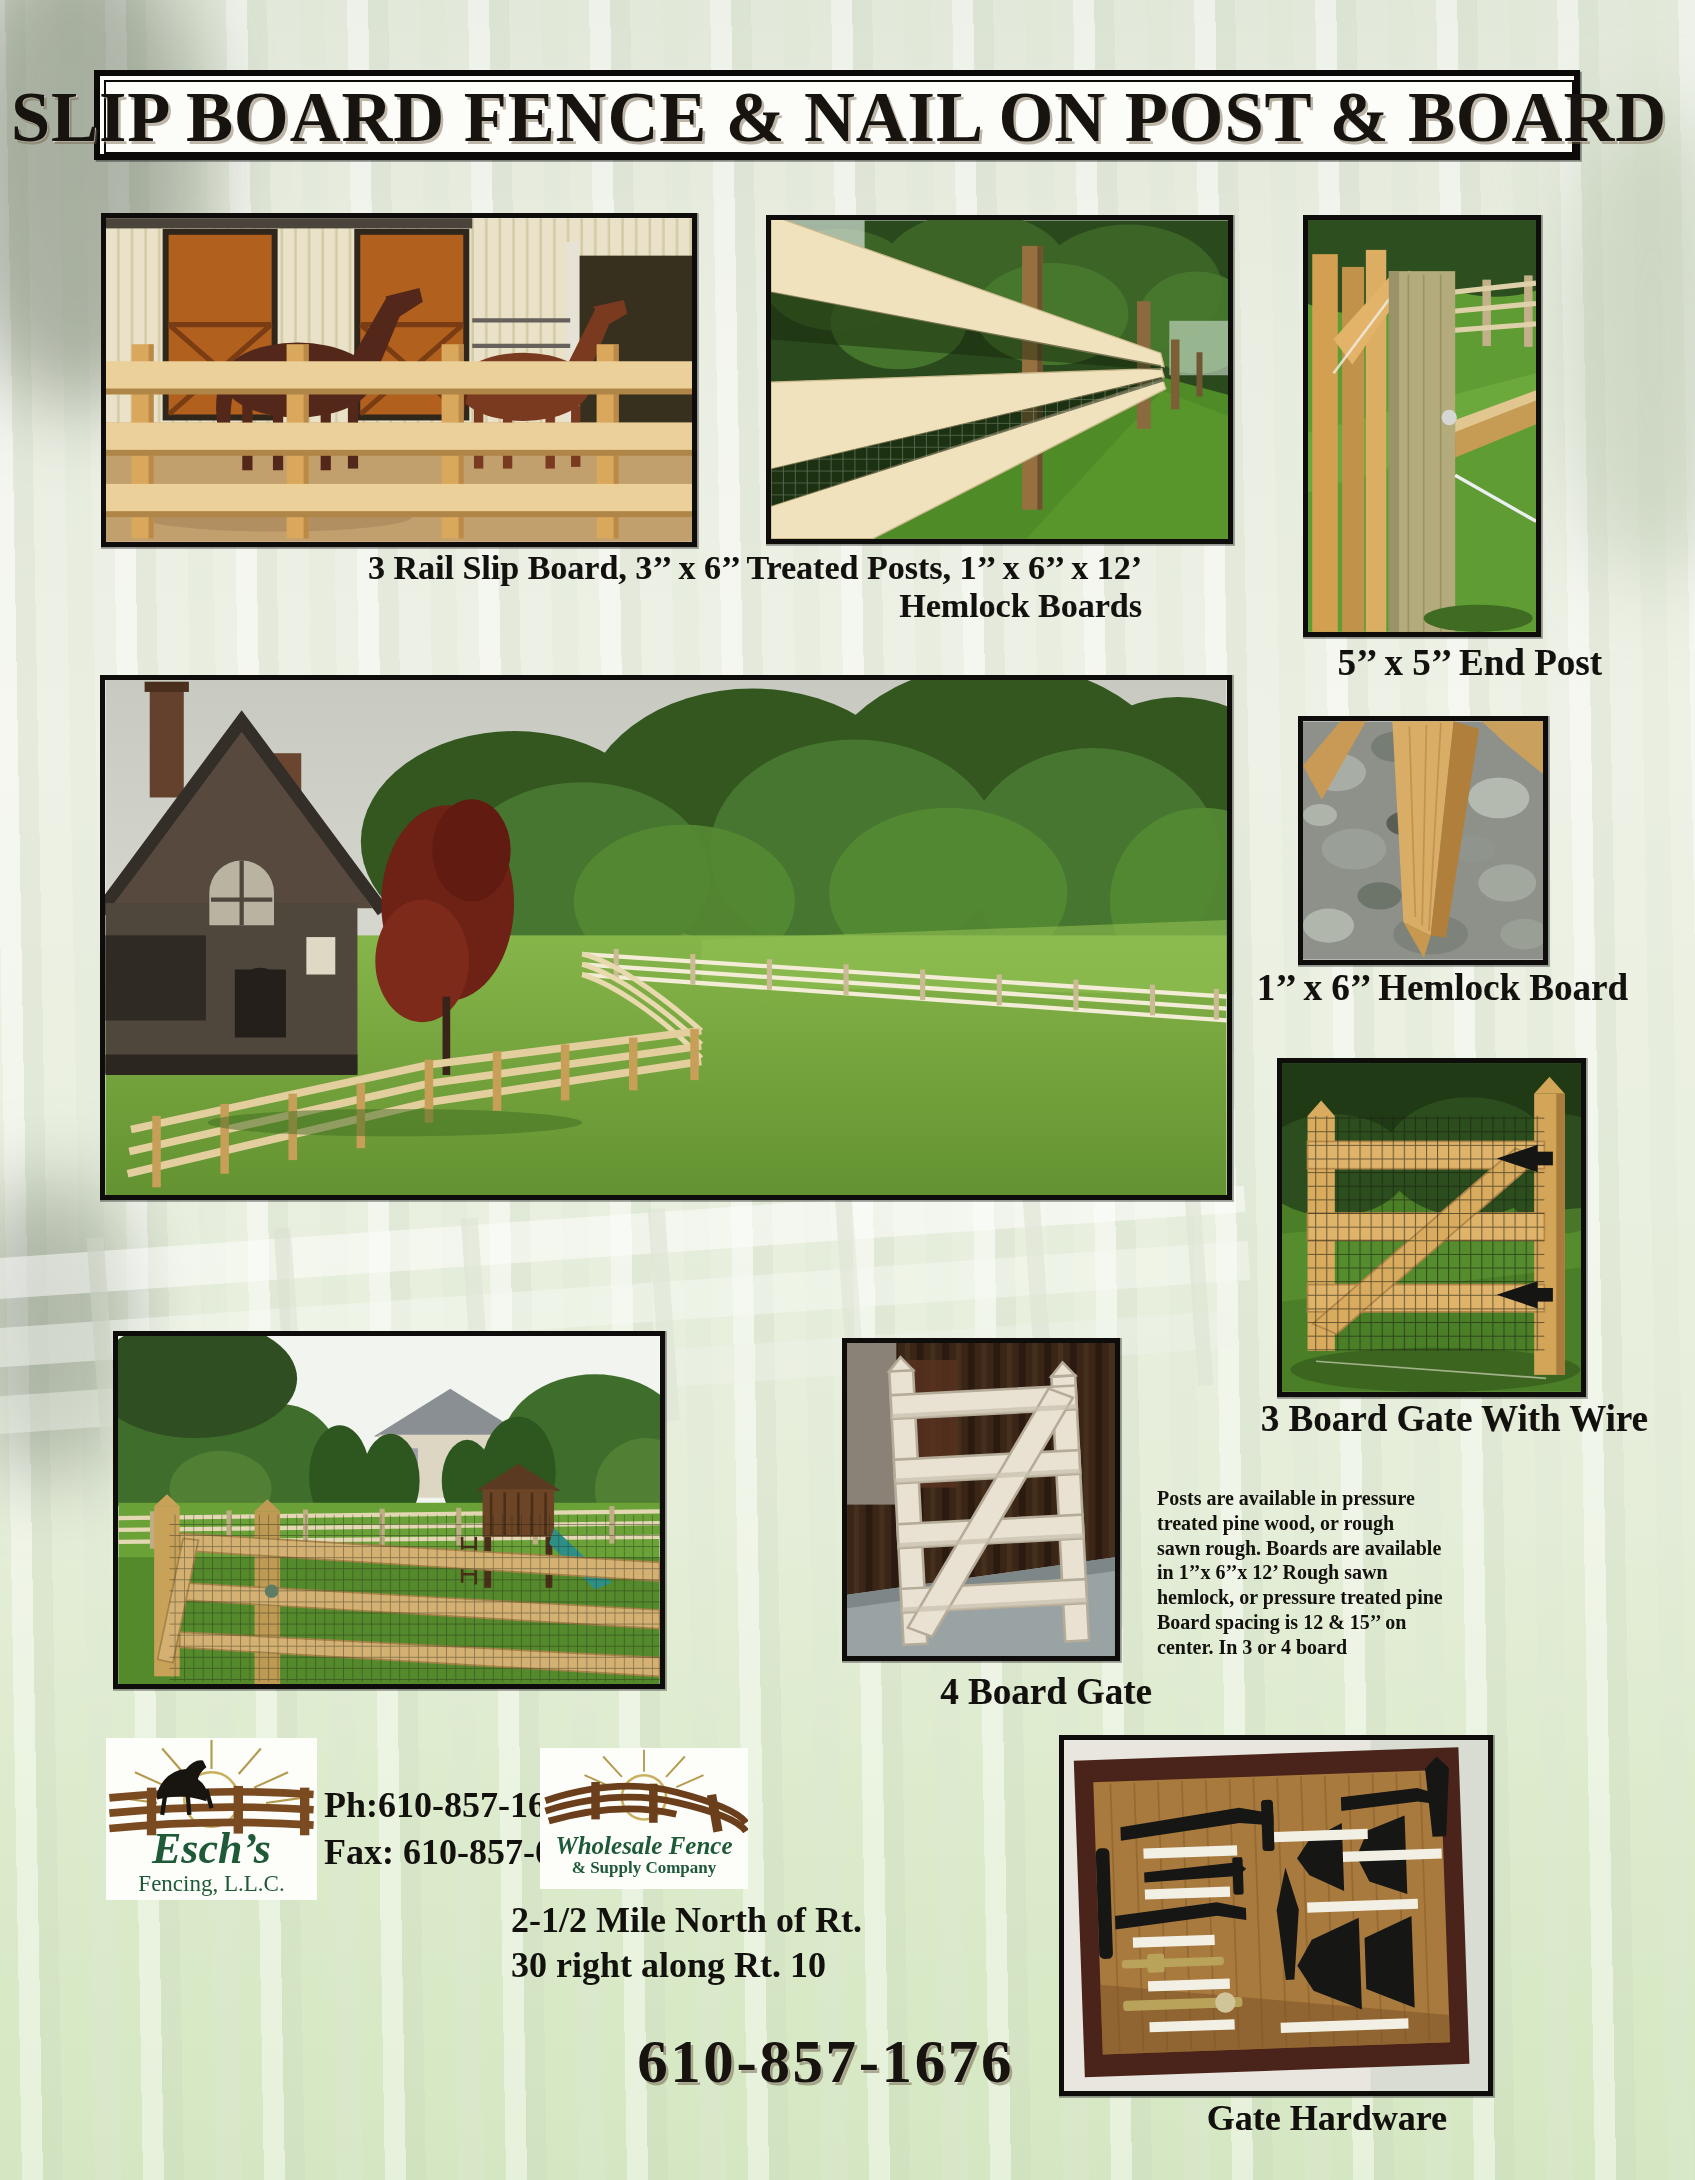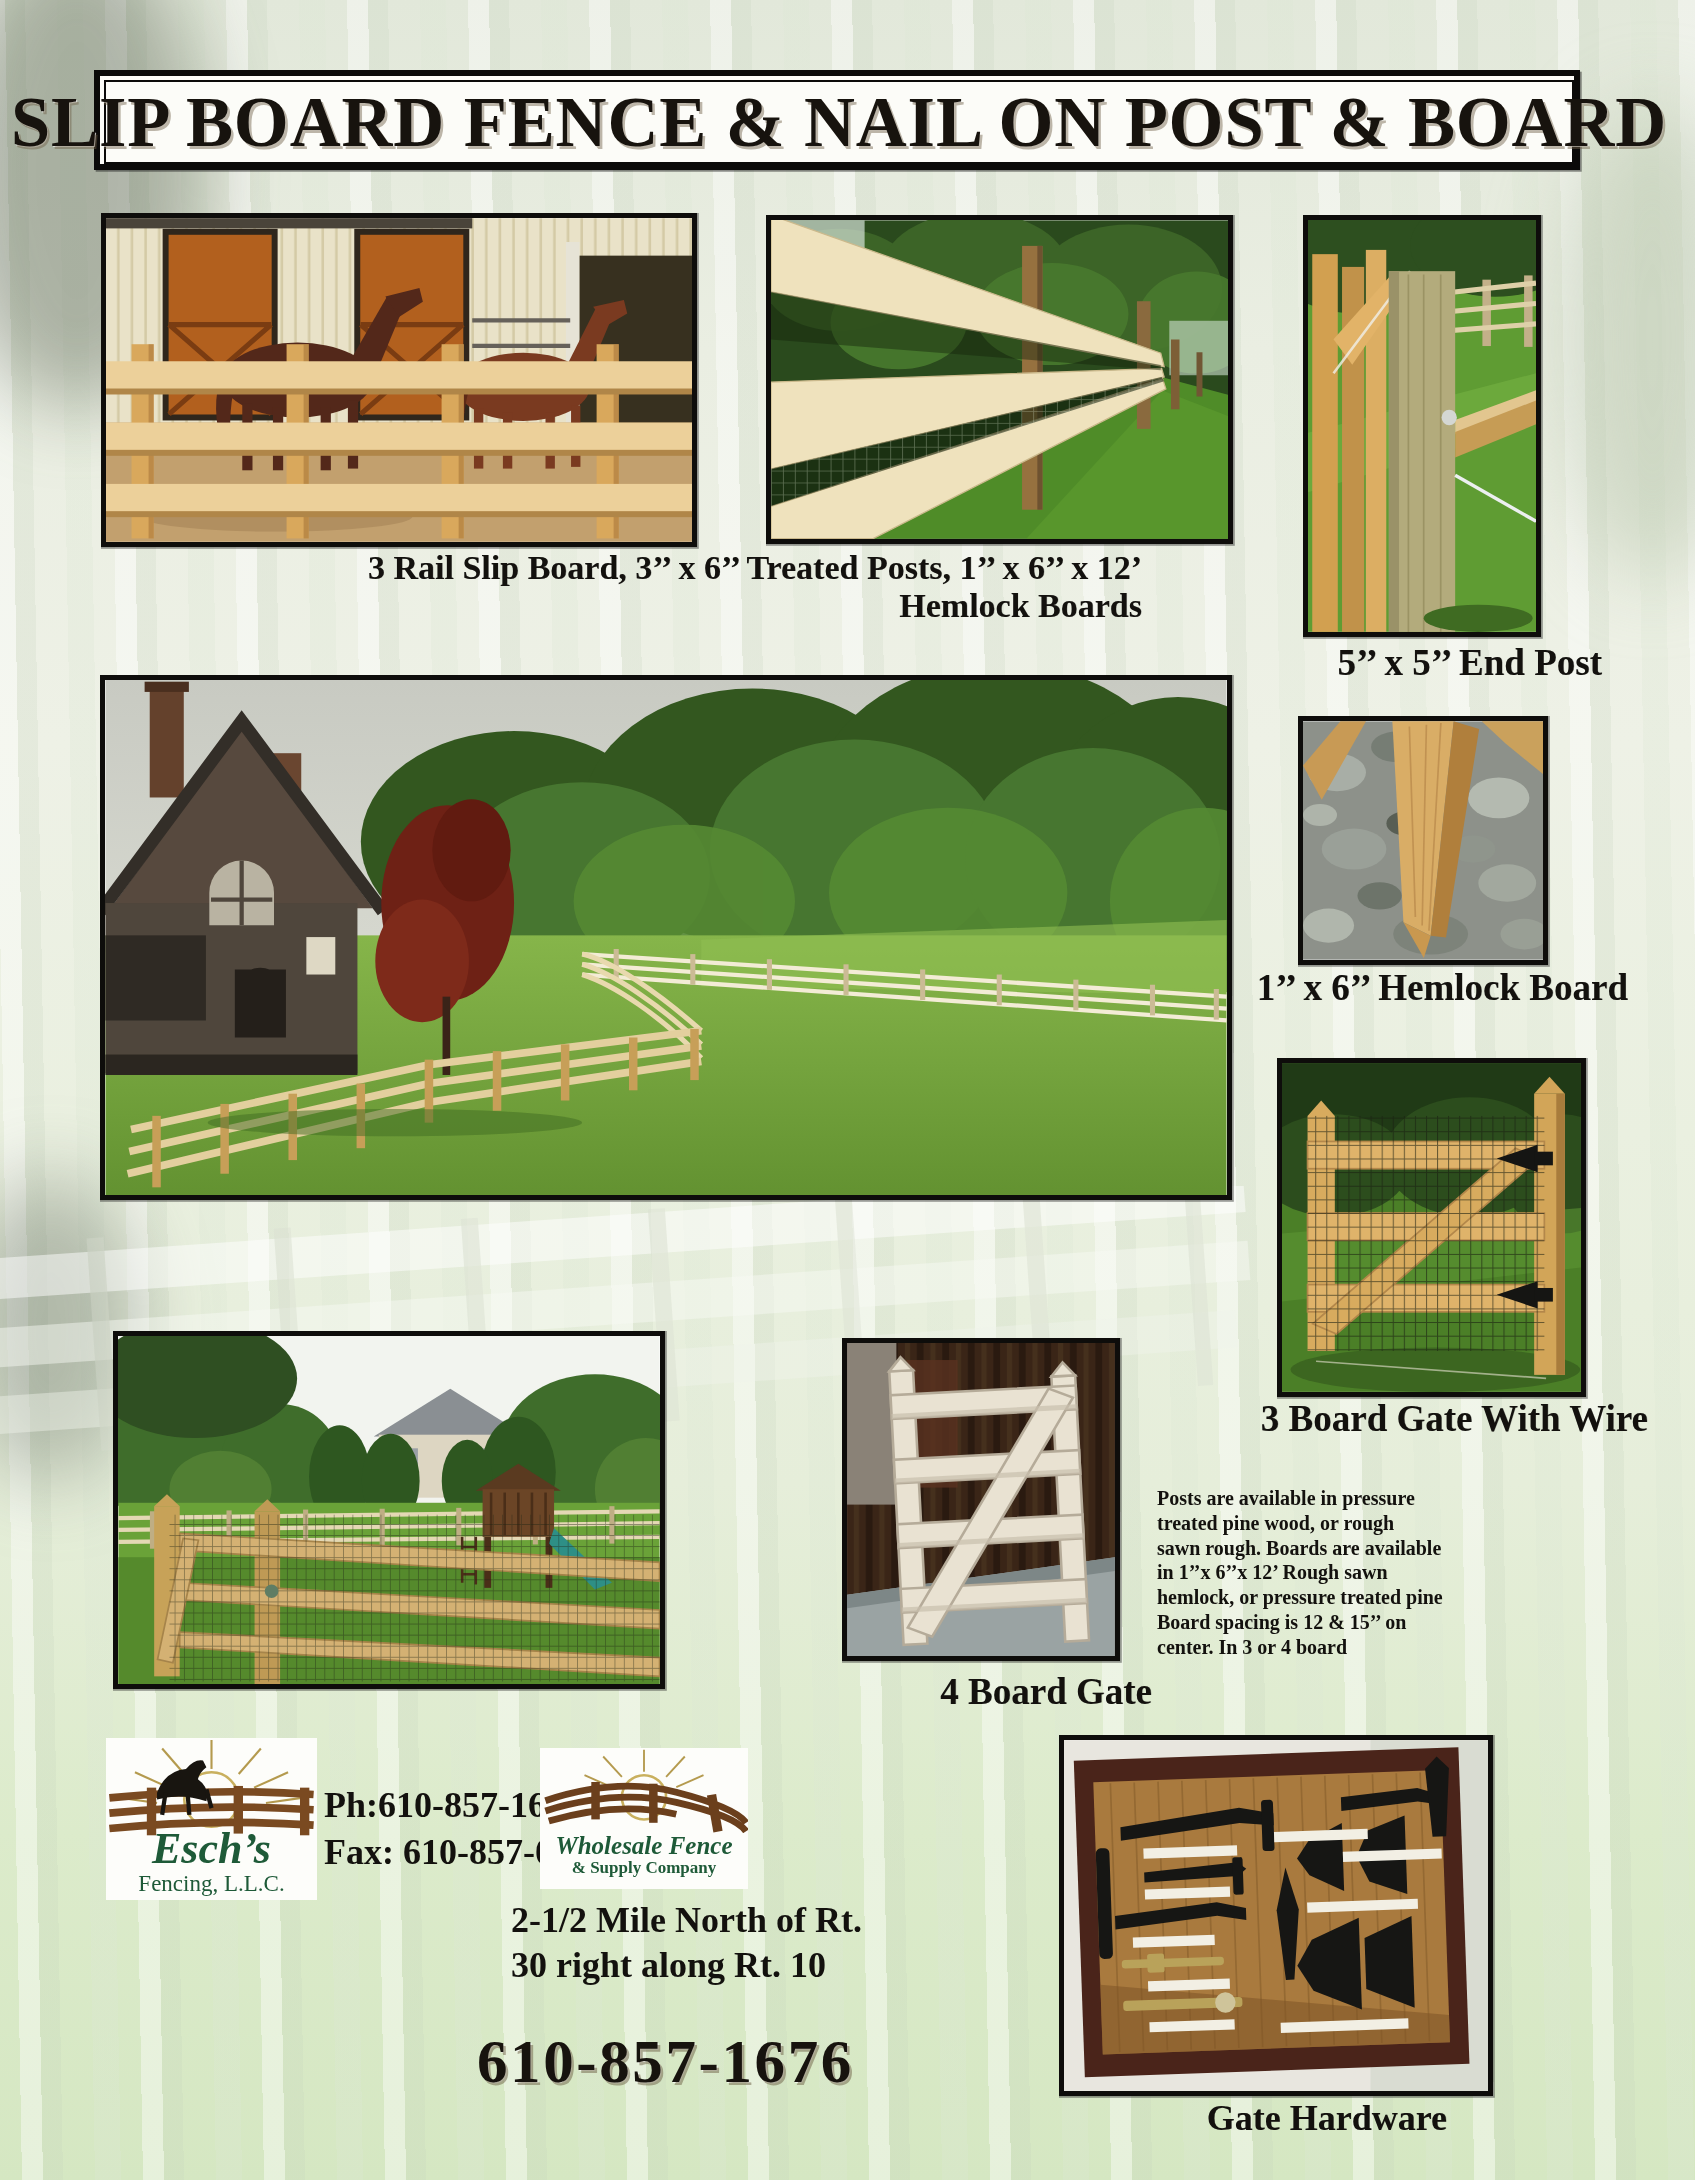--- a/index.html
+++ b/index.html
@@ -7,26 +7,26 @@
     font-family:"Liberation Serif",serif;
     background:linear-gradient(180deg,#e2e8da 0%,#eaeee2 16%,#eef1e6 34%,#eaf0e0 52%,#e6eeda 68%,#dcebcb 84%,#d5e7c2 100%);}
   .streaks{position:absolute;inset:0;z-index:0;opacity:.75;background:
     repeating-linear-gradient(89deg,rgba(255,255,255,0) 0 22px,rgba(255,255,255,.55) 22px 43px,rgba(196,210,188,.30) 43px 63px,rgba(255,255,255,0) 63px 95px,rgba(220,231,212,.40) 95px 121px);}
   .smudge{position:absolute;z-index:0;border-radius:50%;filter:blur(39px);}
   .wm{position:absolute;z-index:0;}
   .photo{position:absolute;z-index:2;border:5.1px solid #0e0d0b;background:#fff;box-shadow:0.9px 0.9px 0 0.9px rgba(40,40,40,.45);}
   .photo svg{display:block;}
   .caption{position:absolute;z-index:2;font-weight:600;color:#13110e;text-align:right;white-space:pre-wrap;
     text-shadow:0.4px 0.4px 0 rgba(20,20,20,.30);}
-  .title-box{position:absolute;z-index:2;left:94px;top:70px;width:1486px;height:100px;background:#fcfcf8;
+  .title-box{position:absolute;z-index:2;left:94px;top:70px;width:1486px;height:90px;background:#fcfcf8;
     border:6px solid #0b0a09;padding:4.3px;box-sizing:border-box;box-shadow:1.7px 1.7px 0 rgba(30,30,30,.5);}
   .title-inner{border:2.6px solid #0b0a09;width:100%;height:100%;display:flex;align-items:center;justify-content:center;}
   .title-text{font-weight:700;font-size:72px;letter-spacing:0.9px;color:#17130e;transform:scaleX(.98);
     text-shadow:2.6px 2.6px 0 rgba(110,95,70,.45),0.9px 0.9px 0 rgba(255,255,255,.7);white-space:nowrap;}
-  .bigphone{position:absolute;z-index:2;left:477px;top:2027px;width:537px;text-align:left;
+  .bigphone{position:absolute;z-index:2;left:477px;top:2027px;width:537px;text-align:right;
     font-weight:700;font-size:61px;letter-spacing:2.6px;color:#17130e;
     text-shadow:2.6px 2.6px 0 rgba(110,95,70,.5),0.9px 0.9px 0 rgba(255,255,255,.7);}
   .logo-box{position:absolute;z-index:2;background:#fdfdfa;}
   .para{position:absolute;z-index:2;left:1157px;top:1486px;width:460px;font-weight:600;font-size:20px;line-height:1.24;color:#13110e;}
   .contact-block{position:absolute;z-index:2;font-weight:600;color:#13110e;}
   .green{color:#1e5a38;}
 </style>
 </head>
 <body>
 

